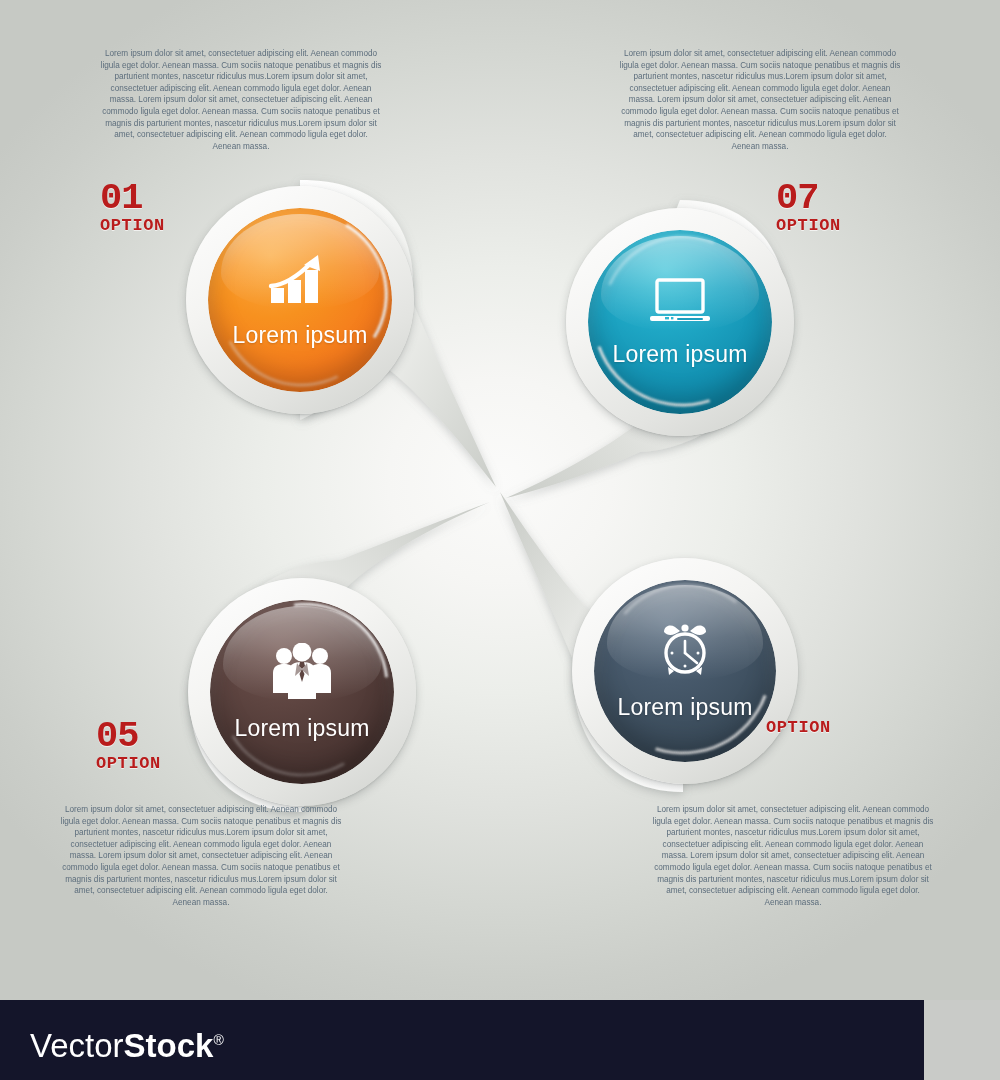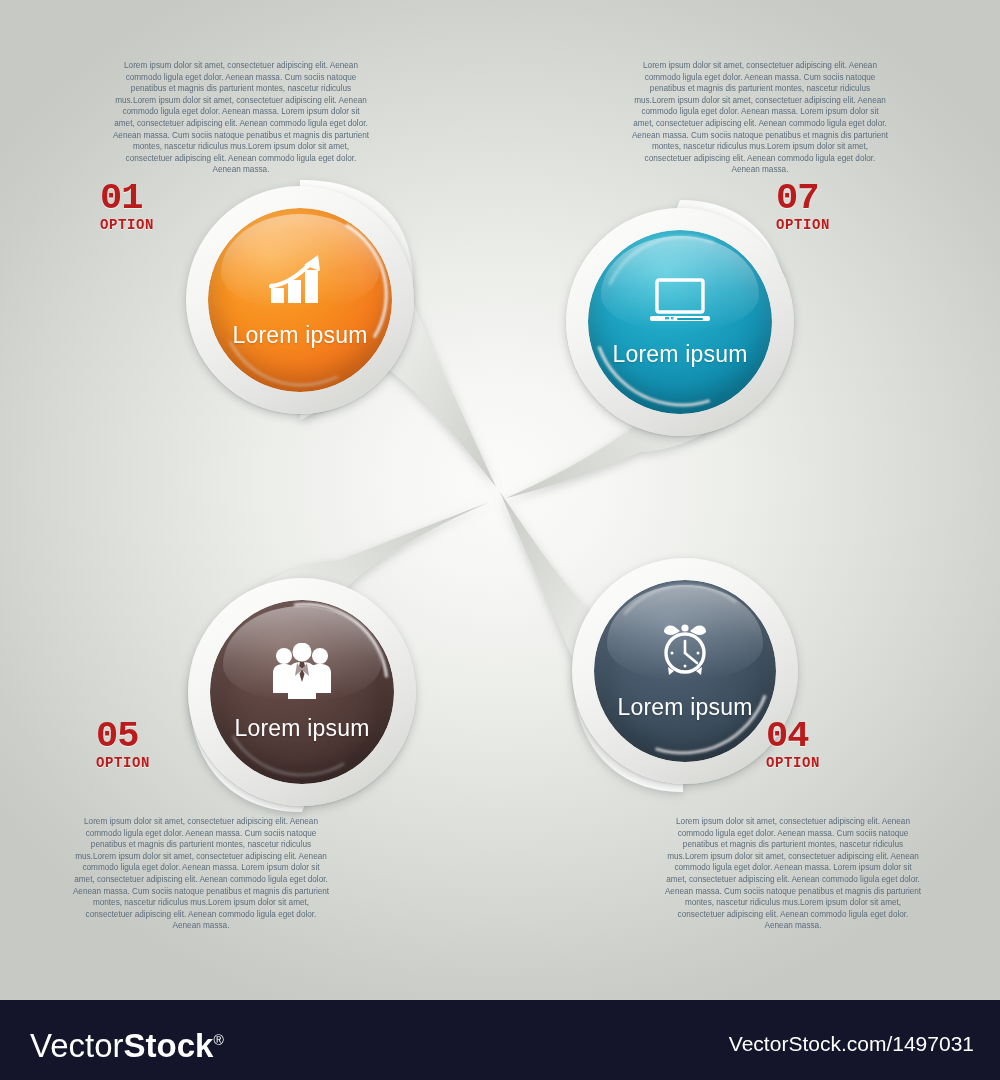--- a/index.html
+++ b/index.html
@@ -73,33 +73,33 @@
   .opt{
     position:absolute;color:#b91c1c;
     text-shadow:0 1px 0 rgba(255,255,255,.65);
     font-family:Liberation Mono, monospace;
   }
   .opt .num{
     font-size:37px;font-weight:bold;line-height:36px;letter-spacing:-1px;
     display:block;
   }
   .opt .word{
-    font-size:14px;font-weight:bold;letter-spacing:.6px;line-height:19px;
+    font-size:17px;font-weight:bold;letter-spacing:.6px;line-height:19px;
     display:block;
   }
   
   .txt{
     position:absolute;text-align:center;color:#5c6d7c;
     font-size:8.2px;line-height:11.6px;
     font-family:"Liberation Sans", sans-serif;
   }
-  .txt p{margin:16px;text-align:center;}
+  .txt p{margin:4px;text-align:center;}
   
   .footer{
-    position:absolute;left:0;top:1000px;width:1000px;height:80px;
+    position:absolute;left:0;top:1000px;width:924px;height:80px;
     background:#14152a;
   }
   .vs-logo{
     position:absolute;left:30px;top:20px;
     color:#ffffff;font-size:33px;line-height:40px;
     font-family:"Liberation Sans", sans-serif;
     white-space:nowrap;
   }
   .vs-logo .thin{font-weight:300;}
   .vs-logo .bold{font-weight:bold;}
@@ -305,28 +305,26 @@
             <circle cx="16" cy="31" r="1.5" fill="#fff"></circle>
             <circle cx="42" cy="31" r="1.5" fill="#fff"></circle>
           </svg>
         </span>
         <span class="bead-label" style="font-size:23px;margin-top:12px;">Lorem ipsum</span>
       </div>
     </div>
   </div>
 
   <div class="opt" style="left:766px;top:718px;width:122px;">
-    <span class="num">04</span>
     <span class="word">OPTION</span>
   </div>
 
   <div class="txt" style="left:648px;top:800px;width:290px;">
     <p>Lorem ipsum dolor sit amet, consectetuer adipiscing elit. Aenean commodo ligula eget dolor. Aenean massa. Cum sociis natoque penatibus et magnis dis parturient montes, nascetur ridiculus mus.Lorem ipsum dolor sit amet, consectetuer adipiscing elit. Aenean commodo ligula eget dolor. Aenean massa. Lorem ipsum dolor sit amet, consectetuer adipiscing elit. Aenean commodo ligula eget dolor. Aenean massa. Cum sociis natoque penatibus et magnis dis parturient montes, nascetur ridiculus mus.Lorem ipsum dolor sit amet, consectetuer adipiscing elit. Aenean commodo ligula eget dolor. Aenean massa.</p>
   </div>
 
   <div class="footer">
     <div class="vs-logo">
       <span class="thin">Vector</span><span class="bold">Stock</span><span class="reg">®</span>
     </div>
-    <div class="vs-url">VectorStock.com/1497031</div>
   </div>
 
 </div>
 
 </body></html>

